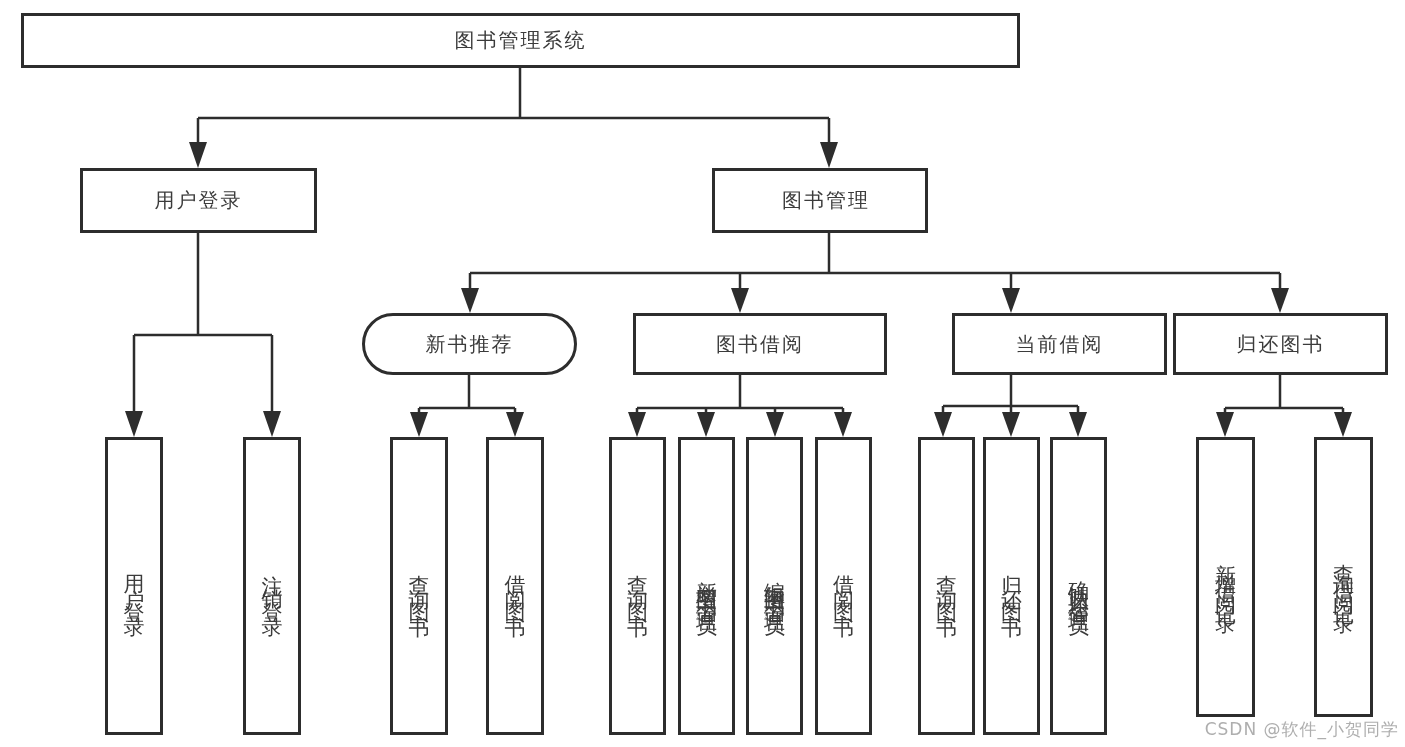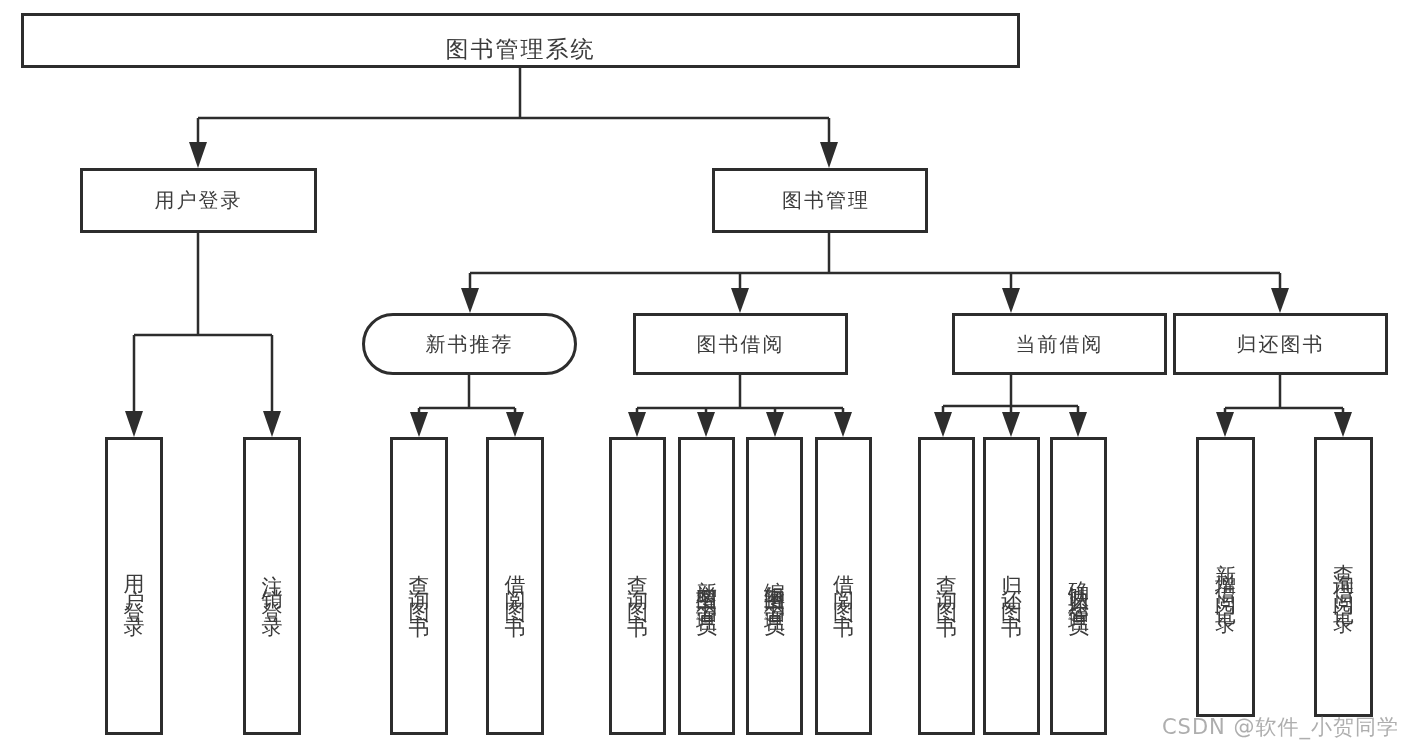--- a/index.html
+++ b/index.html
@@ -9,31 +9,31 @@
     font-family:"DejaVu Sans","Liberation Sans",sans-serif;
   }
   svg.wires { position:absolute; left:0; top:0; width:1405px; height:747px; }
   .node {
     position:absolute; box-sizing:border-box;
     border:3px solid #2d2d2d; background:#ffffff;
     display:flex; align-items:center; justify-content:center;
     color:#3b3b3b;
   }
   .h-node { font-size:20px; letter-spacing:2px; white-space:nowrap; }
-  .root-node { font-size:23px;align-items:flex-end; }
+  .root-node { font-size:20px; }
   .leaf {
     writing-mode:vertical-rl; text-orientation:mixed;
     font-size:21px; text-align:center;
   }
   .leaf span { letter-spacing:14px; }
   .leaf.mid span { letter-spacing:10px; }
   .leaf.long span { letter-spacing:5px; }
   .watermark {
     position:absolute; right:6px; bottom:6px;
-    font-size:21px; color:rgba(165,165,165,0.9);
+    font-size:17px; color:rgba(165,165,165,0.9);
     letter-spacing:1px; white-space:nowrap;margin-left:16px;
   }
 </style>
 </head>
 <body>
 
 <div class="canvas">
 
   <svg class="wires" viewBox="0 0 1405 747" xmlns="http://www.w3.org/2000/svg">
     <g stroke="#2d2d2d" stroke-width="2.5" fill="none">
@@ -97,21 +97,21 @@
   <div class="node h-node" style="left:80px; top:168px; width:237px; height:65px;">
     <span>用户登录</span>
   </div>
   <div class="node h-node" style="left:712px; top:168px; width:216px; height:65px;padding-left:12px;">
     <span>图书管理</span>
   </div>
 
   <div class="node h-node" style="left:362px; top:313px; width:215px; height:62px;border-radius:31px;">
     <span>新书推荐</span>
   </div>
-  <div class="node h-node" style="left:633px; top:313px; width:215px; height:62px;">
+  <div class="node h-node" style="left:633px; top:313px; width:254px; height:62px;">
     <span>图书借阅</span>
   </div>
   <div class="node h-node" style="left:904px; top:313px; width:215px; height:62px;margin-left:48px;">
     <span>当前借阅</span>
   </div>
   <div class="node h-node" style="left:1173px; top:313px; width:215px; height:62px;">
     <span>归还图书</span>
   </div>
 
   <div class="node leaf" style="left:105px; top:437px; width:58px; height:298px;">

